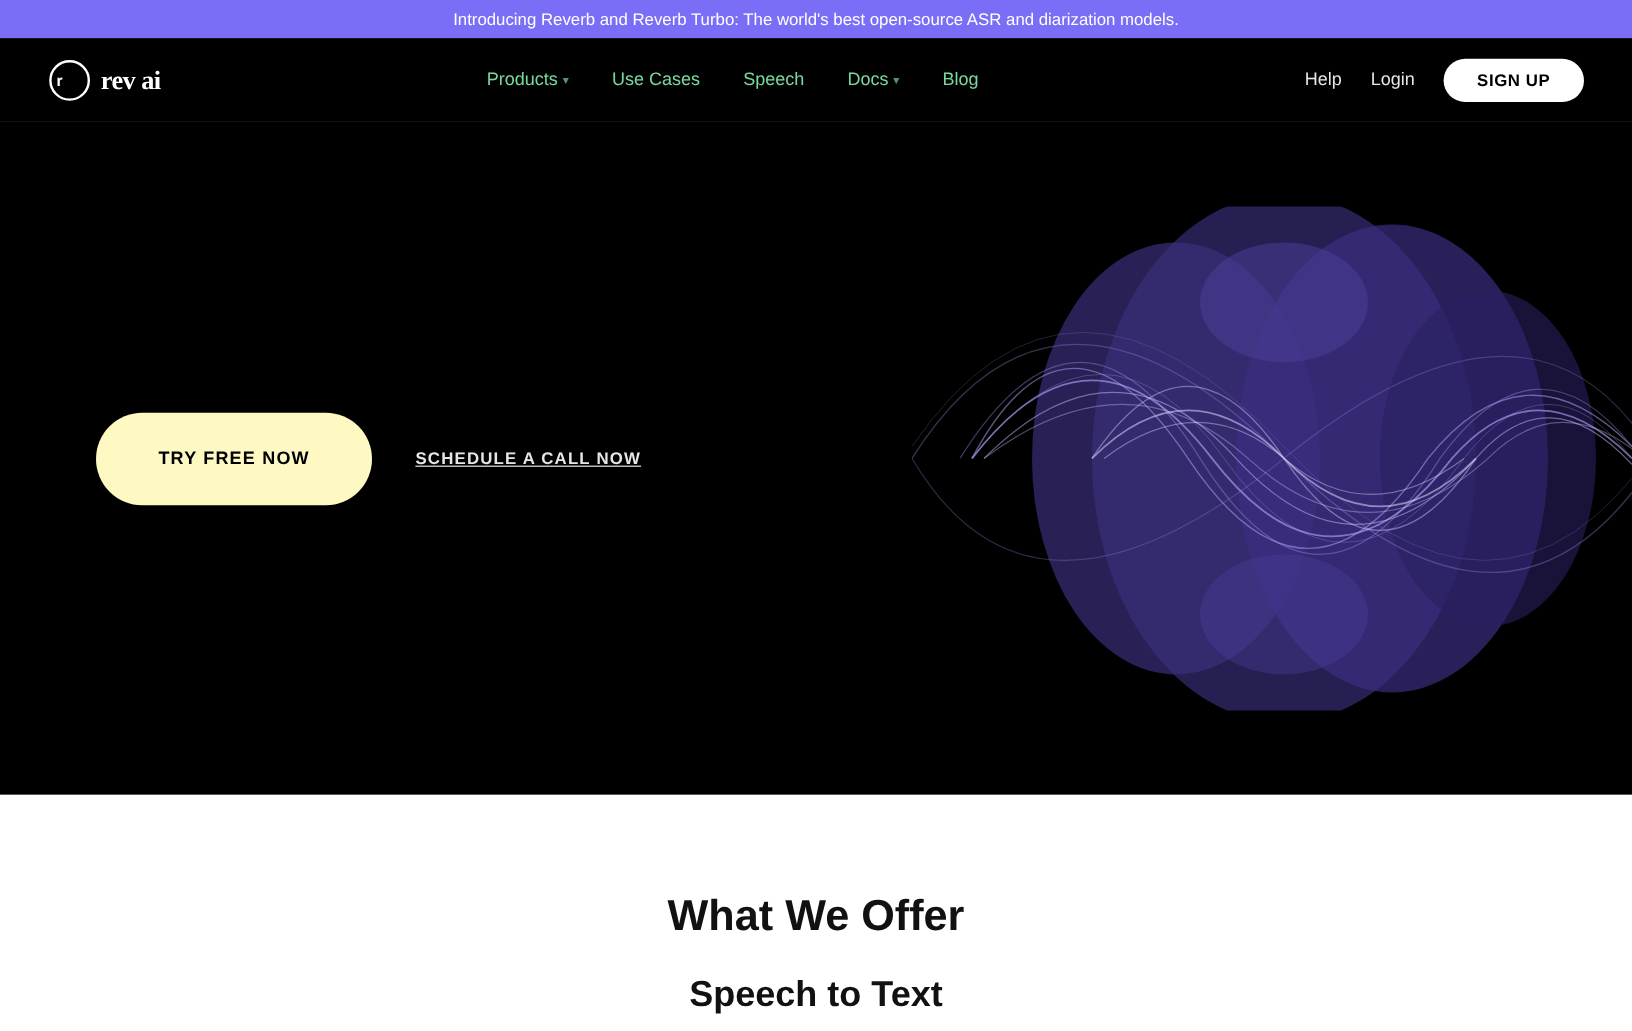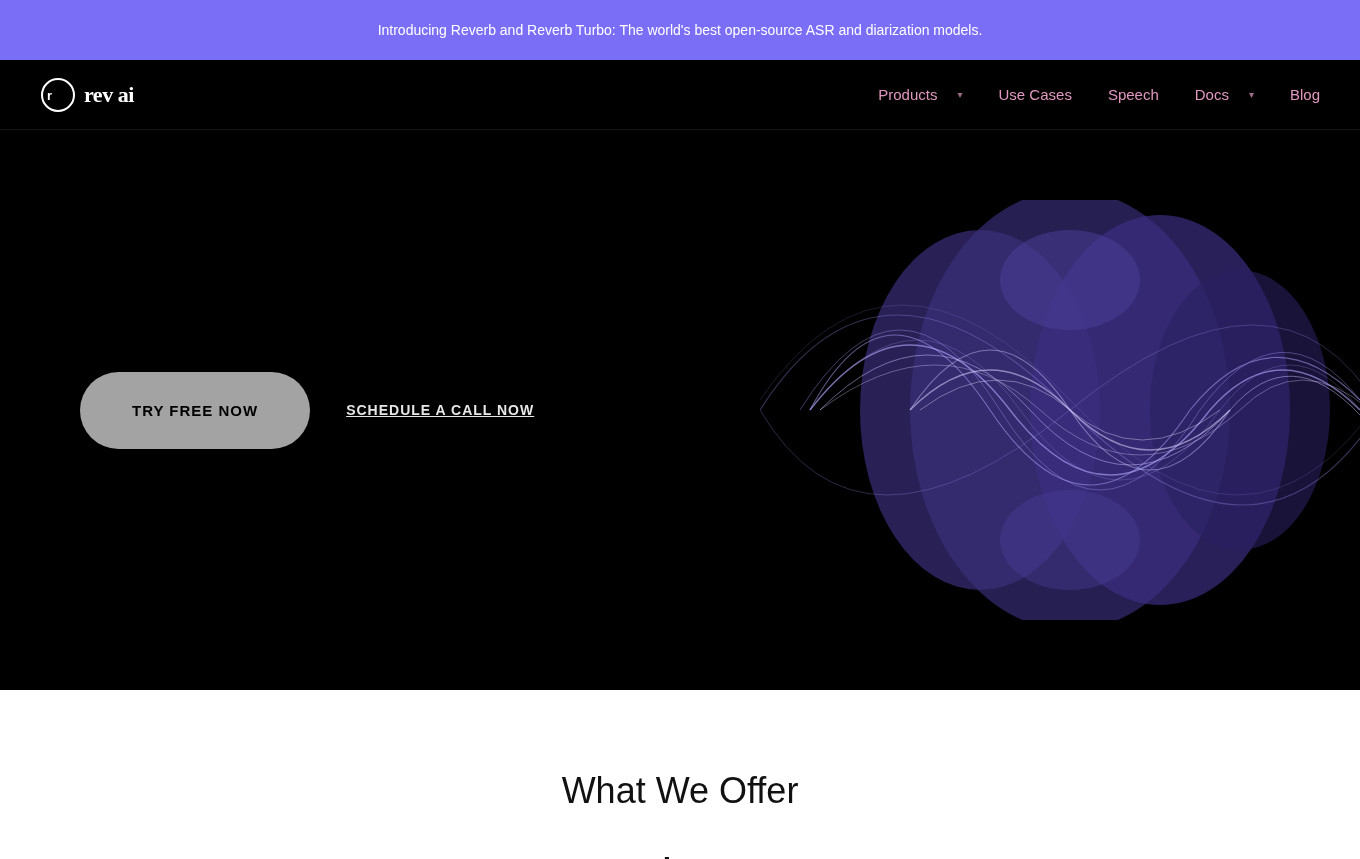--- a/index.html
+++ b/index.html
@@ -2,21 +2,21 @@
 <html><head>
   <meta charset="utf-8">
   <style>
     * { margin: 0; padding: 0; box-sizing: border-box; }
     body { font-family: -apple-system, BlinkMacSystemFont, 'Segoe UI', sans-serif; background: #000; color: #fff; }
 
     
     .banner {
       background: #7b6ef6;
       text-align: center;
-      padding: 22px 20px;
+      padding: 8px 20px;
       font-size: 14px;
       color: #fff;
     }
 
     
     nav {
       background: #000;
       display: flex;
       align-items: center;
       justify-content: space-between;
@@ -41,25 +41,25 @@
       letter-spacing: -0.5px;
       font-family: Liberation Serif, serif;
     }
     .nav-center {
       display: flex;
       align-items: center;
       gap: 36px;
     }
     .nav-item {
       font-size: 15px;
-      color: #f9a8d4;
-      cursor: pointer;
-      display: flex;
-      align-items: center;
-      gap: 20px;
+      color: #86efac;
+      cursor: pointer;
+      display: flex;
+      align-items: center;
+      gap: 4px;
       text-decoration: none;
       opacity: 0.9;
     }
     .chevron {
       font-size: 10px;
       opacity: 0.7;
     }
     .nav-right {
       display: flex;
       align-items: center;
@@ -112,21 +112,21 @@
       line-height: 1.6;
       margin-bottom: 44px;
       max-width: 480px;
     }
     .hero-buttons {
       display: flex;
       align-items: center;
       gap: 36px;
     }
     .btn-try-free {
-      background: #a3a3a3;
+      background: #fef9c3;
       color: #000;
       border: none;
       border-radius: 40px;
       padding: 30px 52px;
       font-size: 15px;
       font-weight: 700;
       cursor: pointer;
       letter-spacing: 1px;
       text-transform: uppercase;
     }
@@ -154,23 +154,23 @@
     }
 
     
     .section-offers {
       background: #fff;
       padding: 80px 40px 60px;
       text-align: center;
     }
     .section-title {
       font-size: 36px;
-      font-weight: 400;
+      font-weight: 700;
       color: #111;
-      margin-bottom: 40px;
+      margin-bottom: 28px;
     }
     .speech-to-text-title {
       font-size: 30px;
       font-weight: 700;
       color: #111;
     }
   </style>
 </head>
 <body>
 
@@ -201,20 +201,25 @@
     </a>
     <a class="nav-item" href="#">
       <span>Docs</span>
       <span class="chevron">▾</span>
     </a>
     <a class="nav-item" href="#">
       <span>Blog</span>
     </a>
   </div>
 
+  <div class="nav-right">
+    <button class="btn-help">Help</button>
+    <button class="btn-login">Login</button>
+    <button class="btn-signup">SIGN UP</button>
+  </div>
 </nav>
 
 <section class="hero">
   <div class="hero-content">
     <div class="hero-buttons">
       <button class="btn-try-free">TRY FREE NOW</button>
       <button class="btn-schedule">SCHEDULE A CALL NOW</button>
     </div>
   </div>
 

